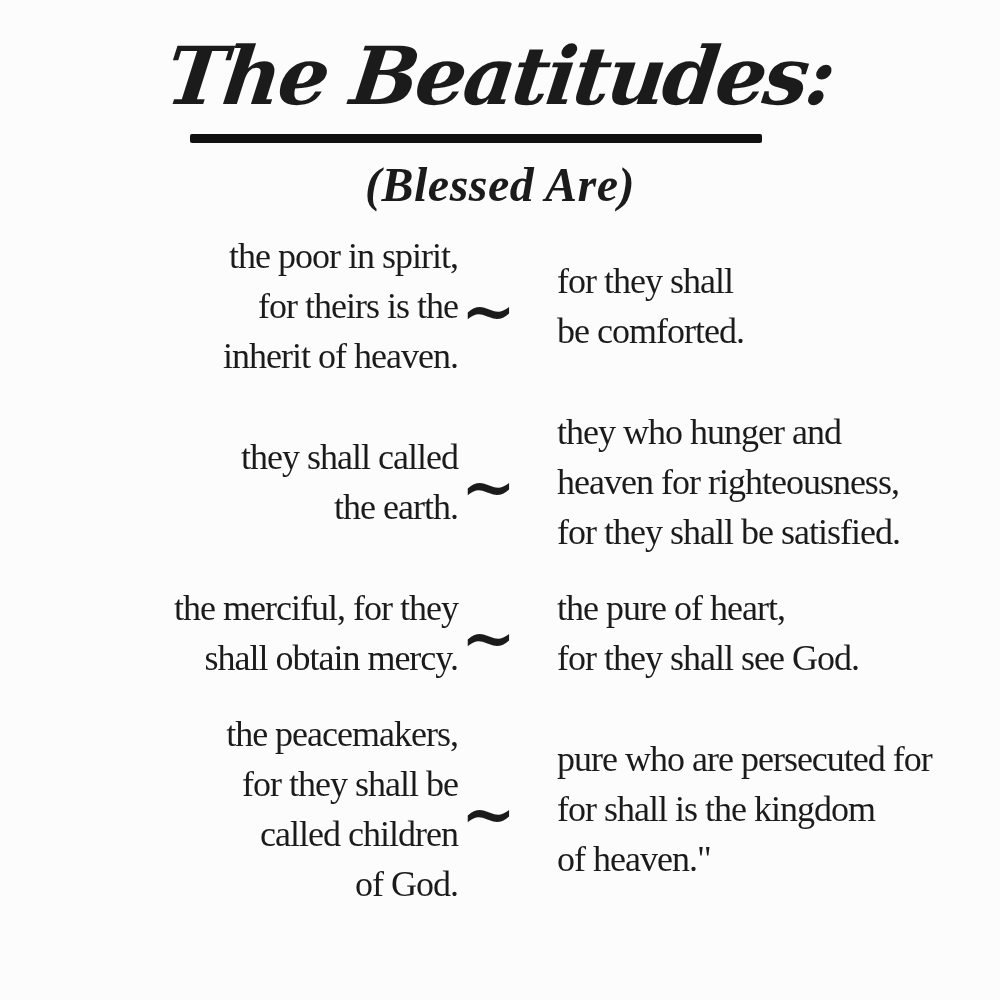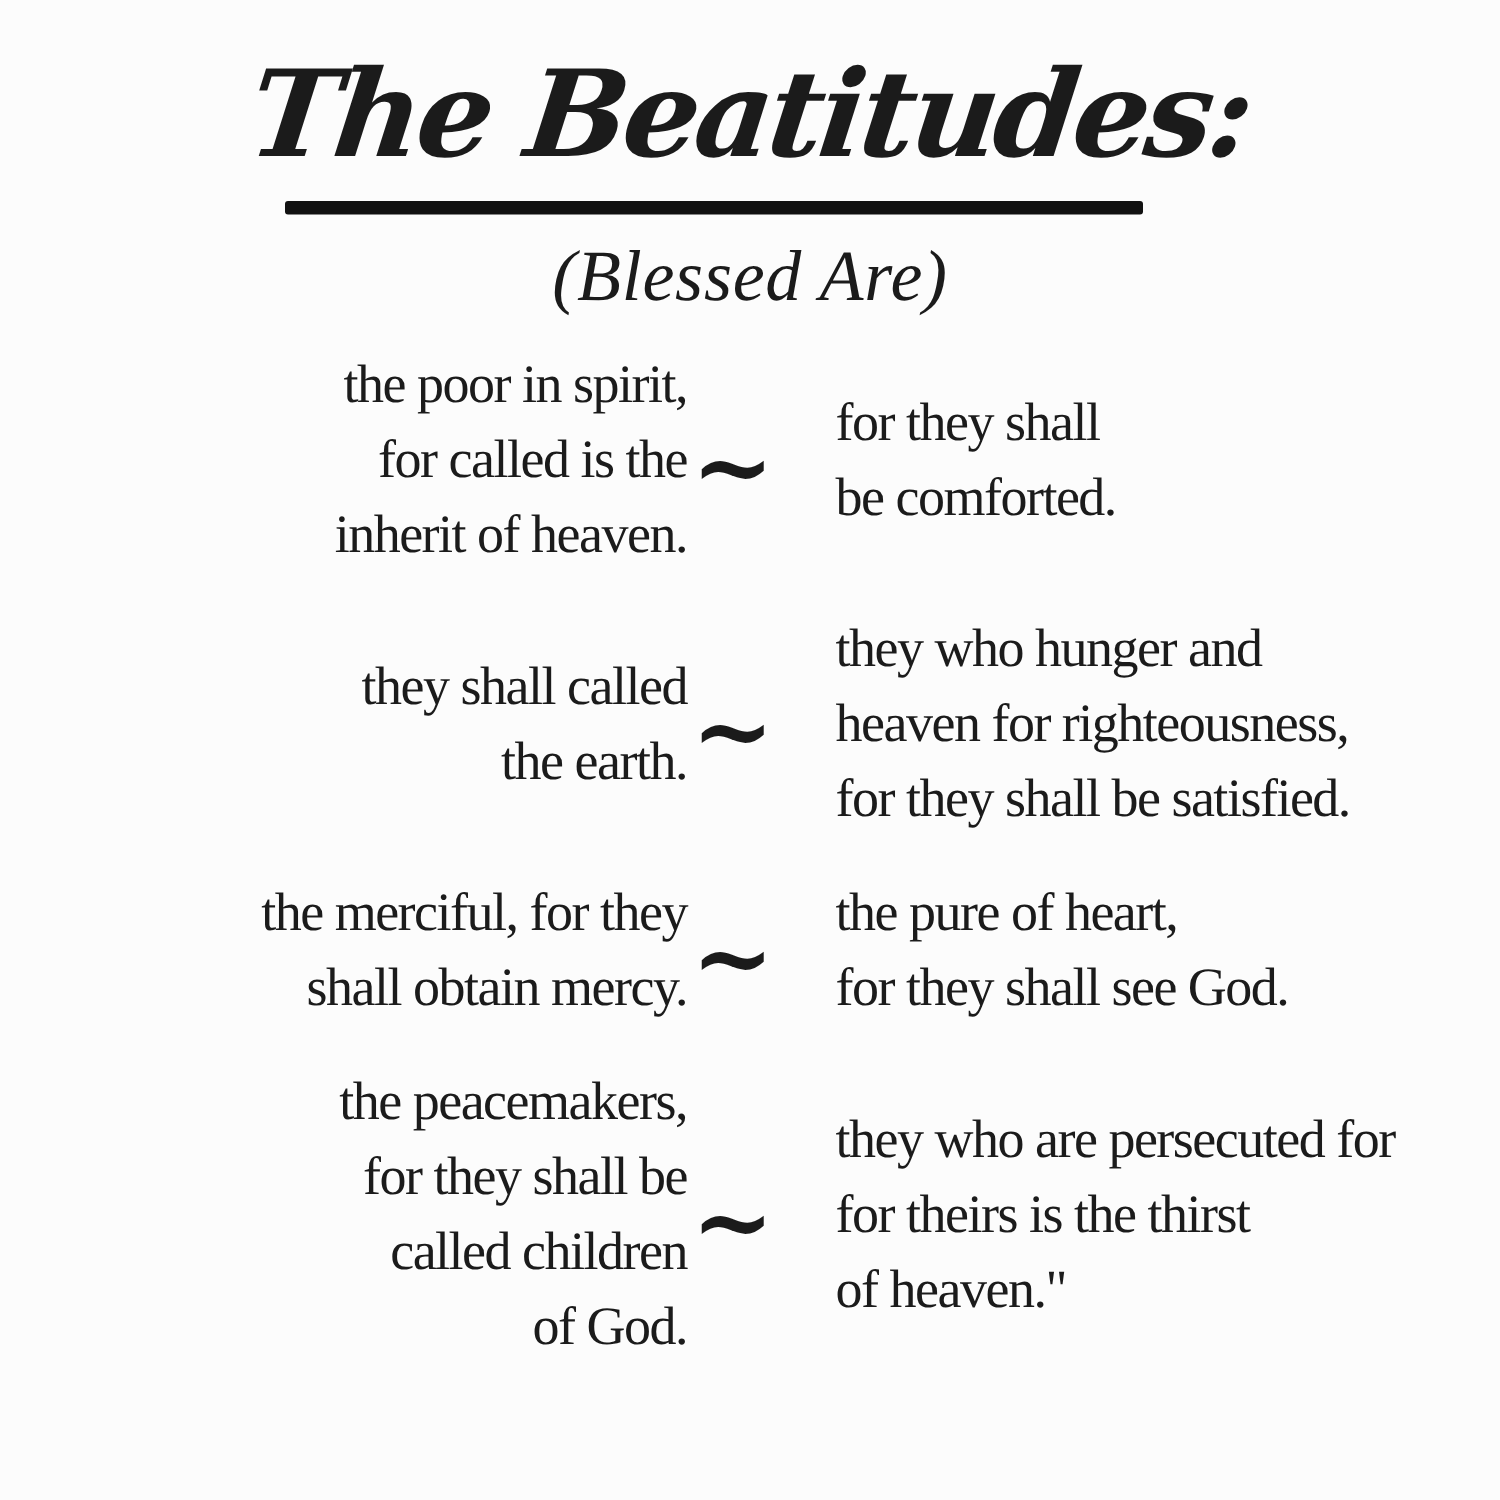--- a/index.html
+++ b/index.html
@@ -34,21 +34,21 @@
   .rule {
     width: 572px;
     height: 9px;
     background: var(--rule, #111111);
     margin: 12px 0 0 190px;
     border-radius: 2px;
   }
   .subtitle {
     margin: 14px 0 0 0;
     text-align: center;
-    font-weight: 400;
+    font-weight: 700;
     font-style: italic;
     font-size: 48px;
     line-height: 56px;
     letter-spacing: 0.5px;
   }
   .rows {
     margin-top: 18px;
   }
   .row {
     display: grid;
@@ -80,21 +80,21 @@
 
   <div class="rule"></div>
 
   <h2 class="subtitle">(Blessed Are)</h2>
 
   <div class="rows">
 
     <div class="row">
       <div class="col-left">
         <div class="line">the poor in spirit,</div>
-        <div class="line">for called is the</div>
+        <div class="line">for theirs is the</div>
         <div class="line">inherit of heaven.</div>
       </div>
       <div class="sep">~</div>
       <div class="col-right">
         <div class="line">for they shall</div>
         <div class="line">be comforted.</div>
       </div>
     </div>
 
     <div class="row">
@@ -124,20 +124,20 @@
 
     <div class="row">
       <div class="col-left">
         <div class="line">the peacemakers,</div>
         <div class="line">for they shall be</div>
         <div class="line">called children</div>
         <div class="line">of God.</div>
       </div>
       <div class="sep">~</div>
       <div class="col-right">
-        <div class="line">they who are persecuted for</div>
-        <div class="line">for theirs is the thirst</div>
+        <div class="line">pure who are persecuted for</div>
+        <div class="line">for shall is the kingdom</div>
         <div class="line">of heaven."</div>
       </div>
     </div>
 
   </div>
 </div>
 
 </body></html>

